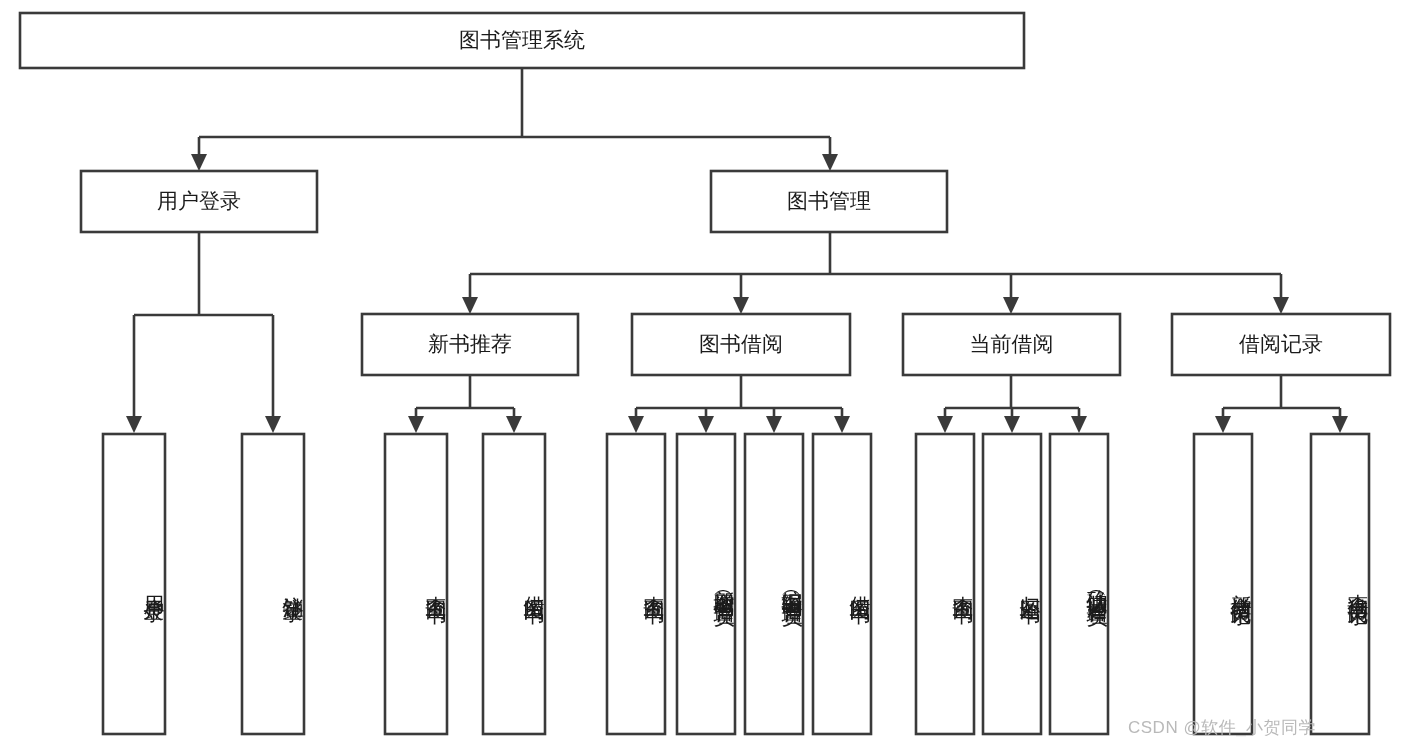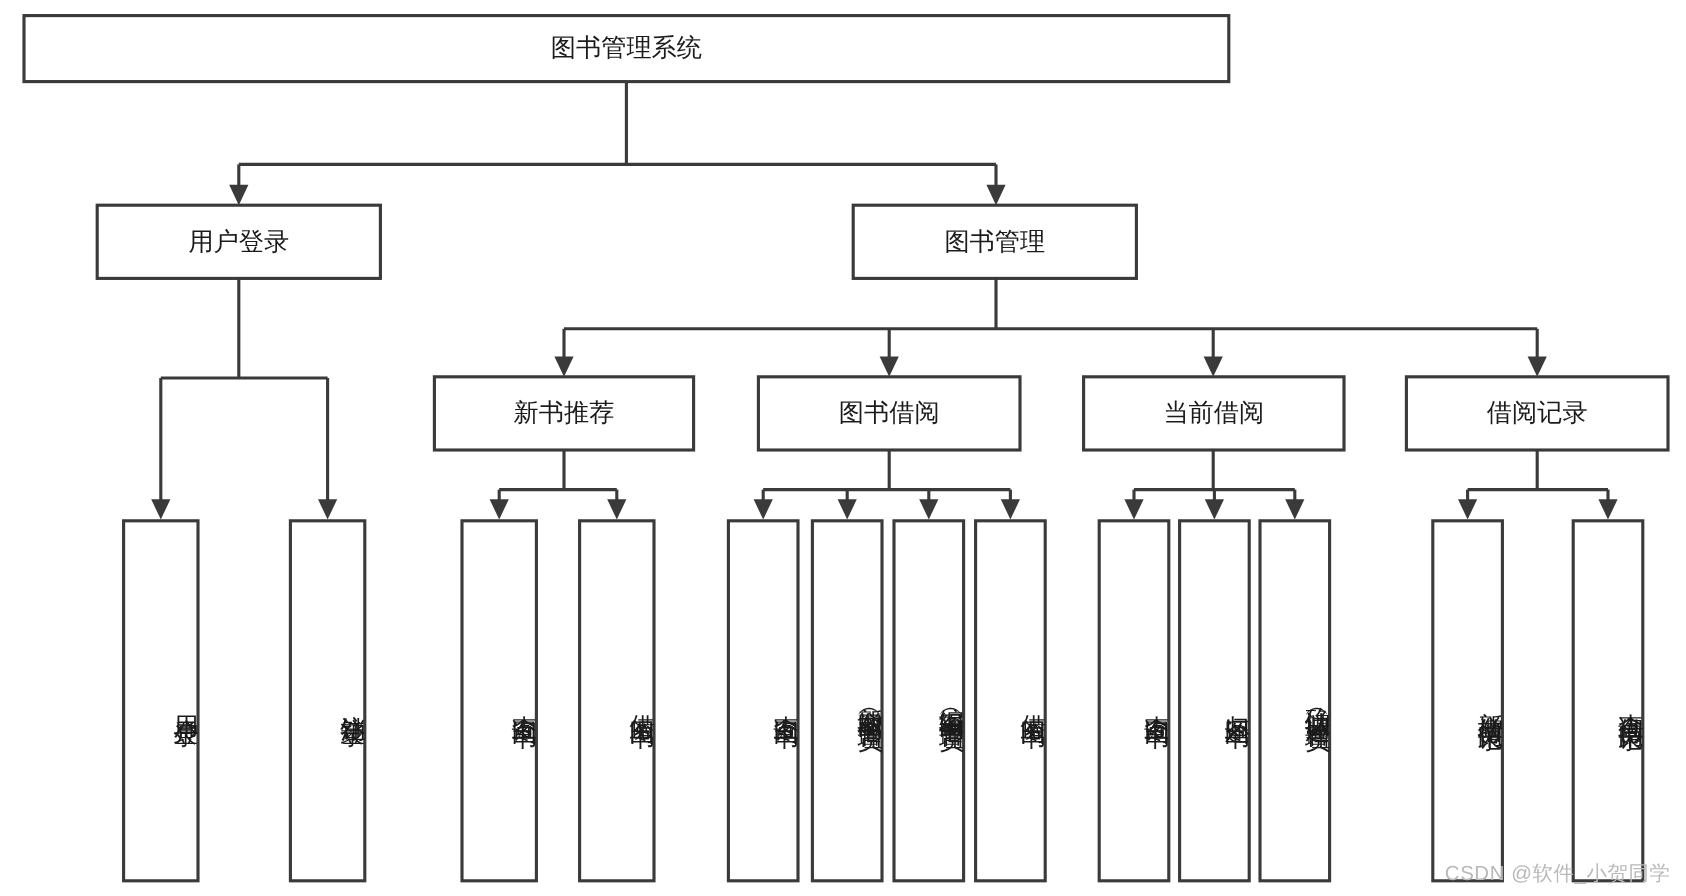--- a/index.html
+++ b/index.html
@@ -201,15 +201,15 @@
         <span>确认归还（管理员）</span>
       </div>
       <div class="node-label-v" style="left: 1194px; top: 444px; width: 58px; height: 280px;">
         <span>新增借阅记录</span>
       </div>
       <div class="node-label-v" style="left: 1311px; top: 444px; width: 58px; height: 280px;">
         <span>查询借阅记录</span>
       </div>
     </div>
 
-  <div class="watermark" style="left: 1204px; top: 716px;">CSDN @软件_小贺同学</div>
+  <div class="watermark" style="left: 1128px; top: 716px;">CSDN @软件_小贺同学</div>
 
 </div>
 
 </body></html>

